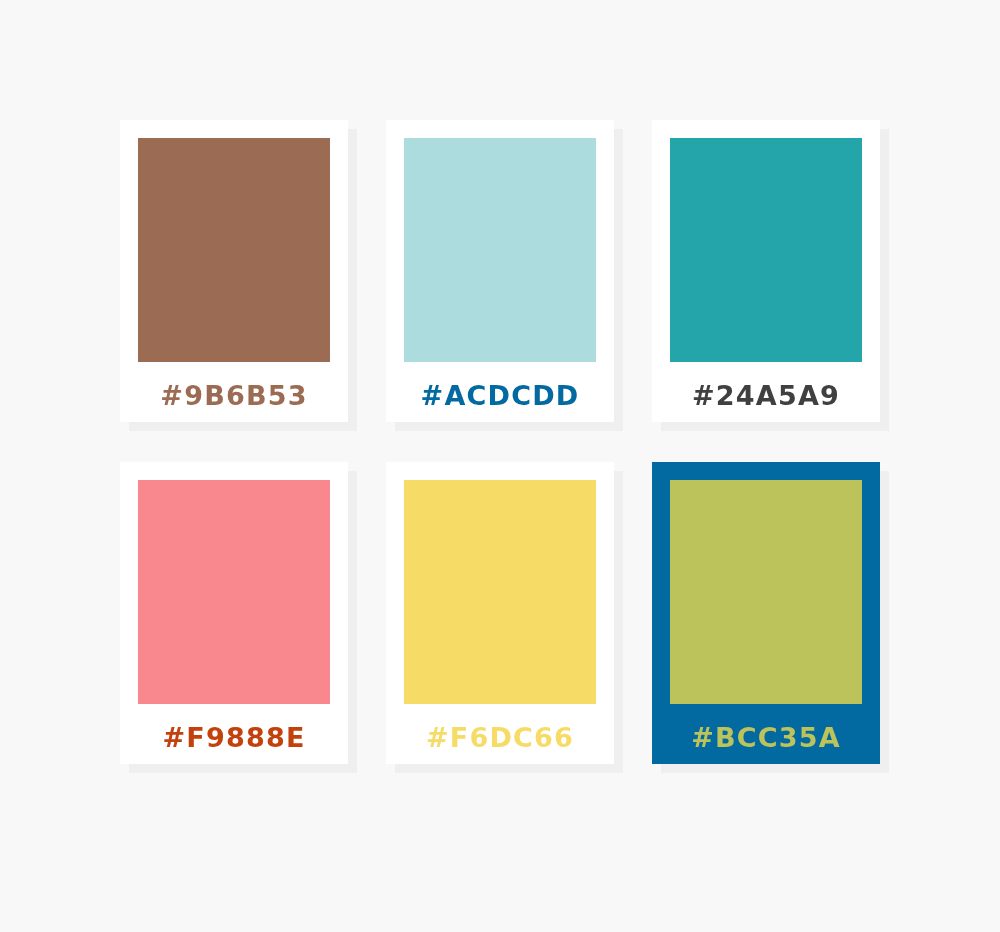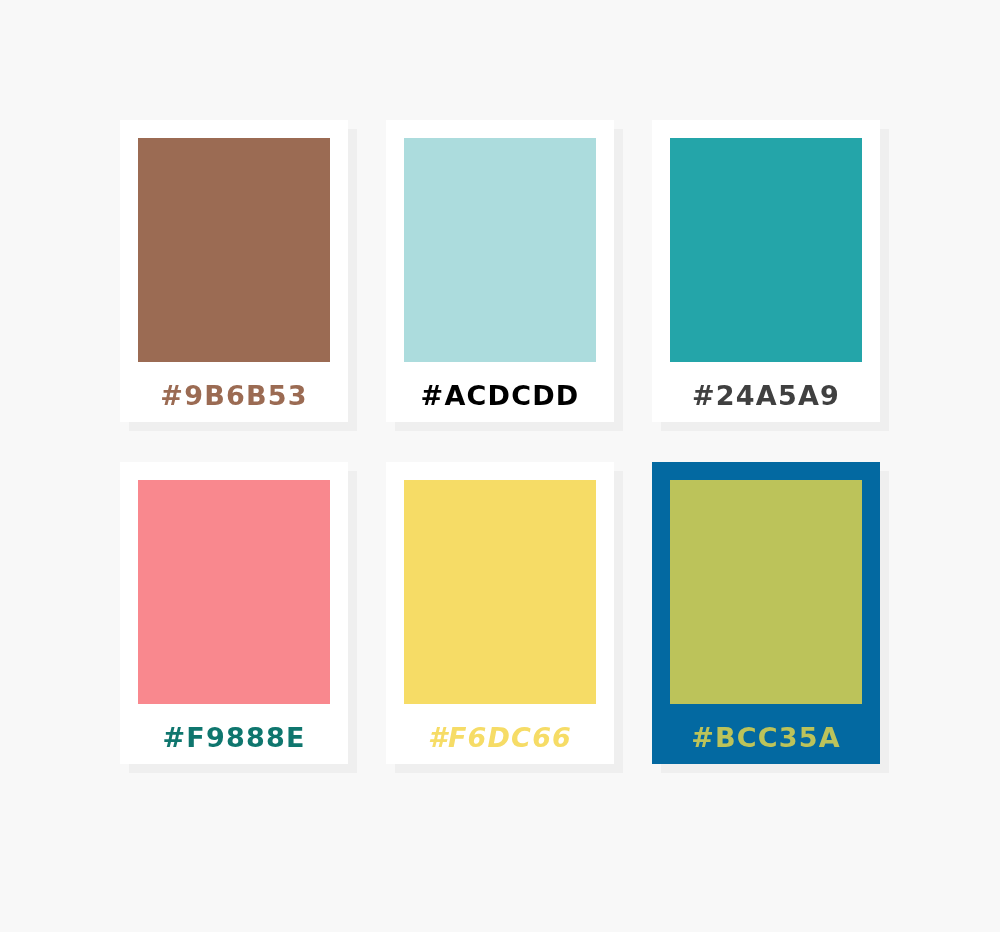--- a/index.html
+++ b/index.html
@@ -67,34 +67,34 @@
 
 <div id="palette-grid">
 
   <div class="swatch-card" style="background: rgb(255, 255, 255);">
     <div class="swatch-color" style="background-color: rgb(155, 107, 83);"></div>
     <div class="swatch-label" style="color: rgb(155, 107, 83);">#9B6B53</div>
   </div>
 
   <div class="swatch-card" style="background: rgb(255, 255, 255);">
     <div class="swatch-color" style="background-color: rgb(172, 220, 221);"></div>
-    <div class="swatch-label" style="color: #000000;">#ACDCDD</div>
+    <div class="swatch-label" style="color: #0369a1;">#ACDCDD</div>
   </div>
 
   <div class="swatch-card" style="background: rgb(255, 255, 255);">
     <div class="swatch-color" style="background-color: rgb(36, 165, 169);"></div>
     <div class="swatch-label" style="color: #404040;">#24A5A9</div>
   </div>
 
   <div class="swatch-card" style="background: rgb(255, 255, 255);">
     <div class="swatch-color" style="background-color: rgb(249, 136, 142);"></div>
-    <div class="swatch-label" style="color: #0f766e;">#F9888E</div>
+    <div class="swatch-label" style="color: #c2410c;">#F9888E</div>
   </div>
 
-  <div class="swatch-card" style="background: rgb(255, 255, 255); font-style: italic;">
+  <div class="swatch-card" style="background: rgb(255, 255, 255);">
     <div class="swatch-color" style="background-color: rgb(246, 220, 102);"></div>
     <div class="swatch-label" style="color: rgb(246, 220, 102);">#F6DC66</div>
   </div>
 
   <div class="swatch-card" style="background: #0369a1;">
     <div class="swatch-color" style="background-color: rgb(188, 195, 90);"></div>
     <div class="swatch-label" style="color: rgb(188, 195, 90);">#BCC35A</div>
   </div>
 
 </div>

